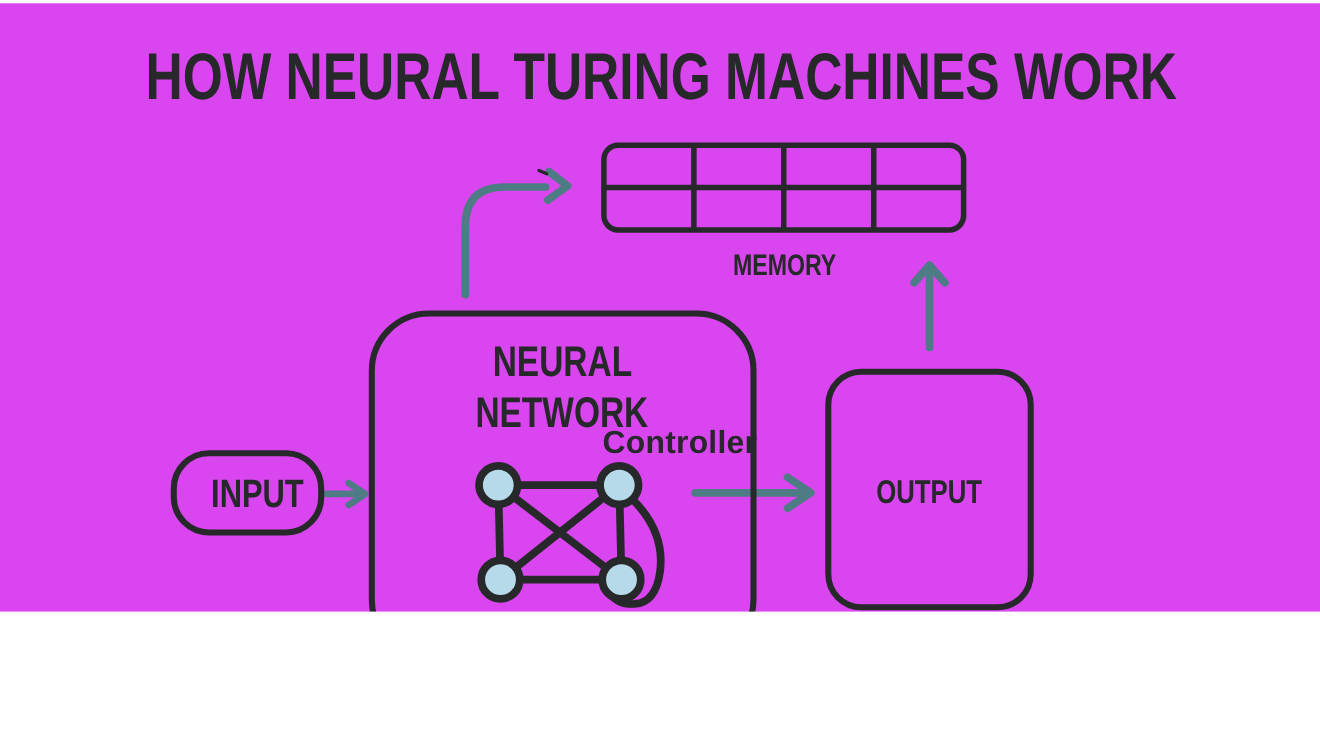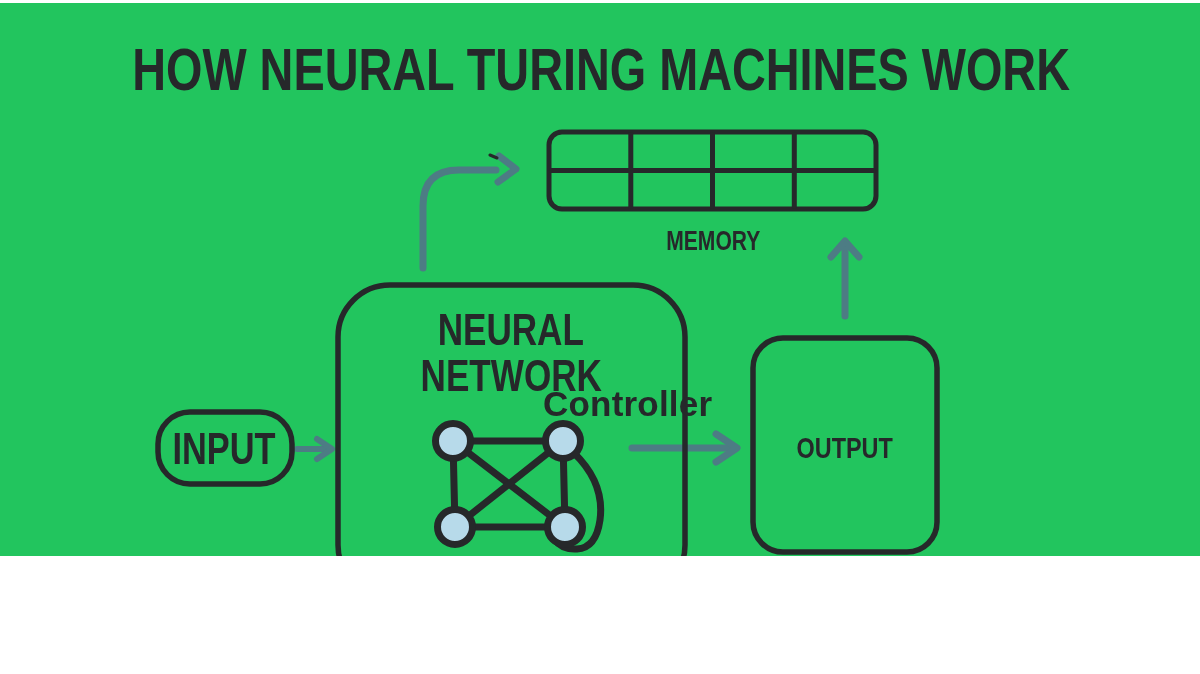--- a/index.html
+++ b/index.html
@@ -1,39 +1,39 @@
 <!DOCTYPE html>
 <html><head>
 <meta charset="utf-8">
 <style>
   html,body{margin:0;padding:0;background:#ffffff;}
   .page{
     position:relative;
     width:1200px;height:560px;
-    background:#22c55e;
+    background:#d946ef;
     overflow:hidden;
     font-family:"Liberation Sans","DejaVu Sans",sans-serif;
   }
   .edge-strip{position:absolute;left:0;width:1200px;background:#ffffff;}
   .edge-strip.top{top:0;height:3px;}
   .edge-strip.bottom{bottom:0;height:4px;}
   svg.canvas{position:absolute;left:0;top:0;}
   .label{
     position:absolute;
     color:#26282a;
     font-weight:700;
     white-space:nowrap;
     text-align:center;
   }
   .cond{display:inline-block;transform:scaleX(0.78);transform-origin:50% 50%;}
   .title{top:40px;left:0;width:1170px;font-size:60px;line-height:60px;letter-spacing:0px;}
   .memory-label{top:221px;left:613px;width:200px;font-size:27px;line-height:41px;}
-  .nn-label{top:307px;left:341px;width:340px;font-size:45px;line-height:46px;}
-  .controller-label{top:388px;left:543px;width:150px;font-size:35px;line-height:31px;font-weight:700;letter-spacing:.2px;}
-  .input-label{top:431px;left:157px;width:134px;font-size:44px;line-height:36px;}
+  .nn-label{top:307px;left:341px;width:340px;font-size:39px;line-height:46px;}
+  .controller-label{top:388px;left:543px;width:150px;font-size:29px;line-height:31px;font-weight:700;letter-spacing:.2px;}
+  .input-label{top:431px;left:167px;width:134px;font-size:36px;line-height:36px;}
   .output-label{top:428px;left:745px;width:200px;font-size:30px;line-height:39px;}
 </style>
 </head>
 <body>
 
 <div class="page">
   <div class="edge-strip top"></div>
 
   <svg class="canvas" width="1200" height="674" viewBox="0 0 1200 674">
 

